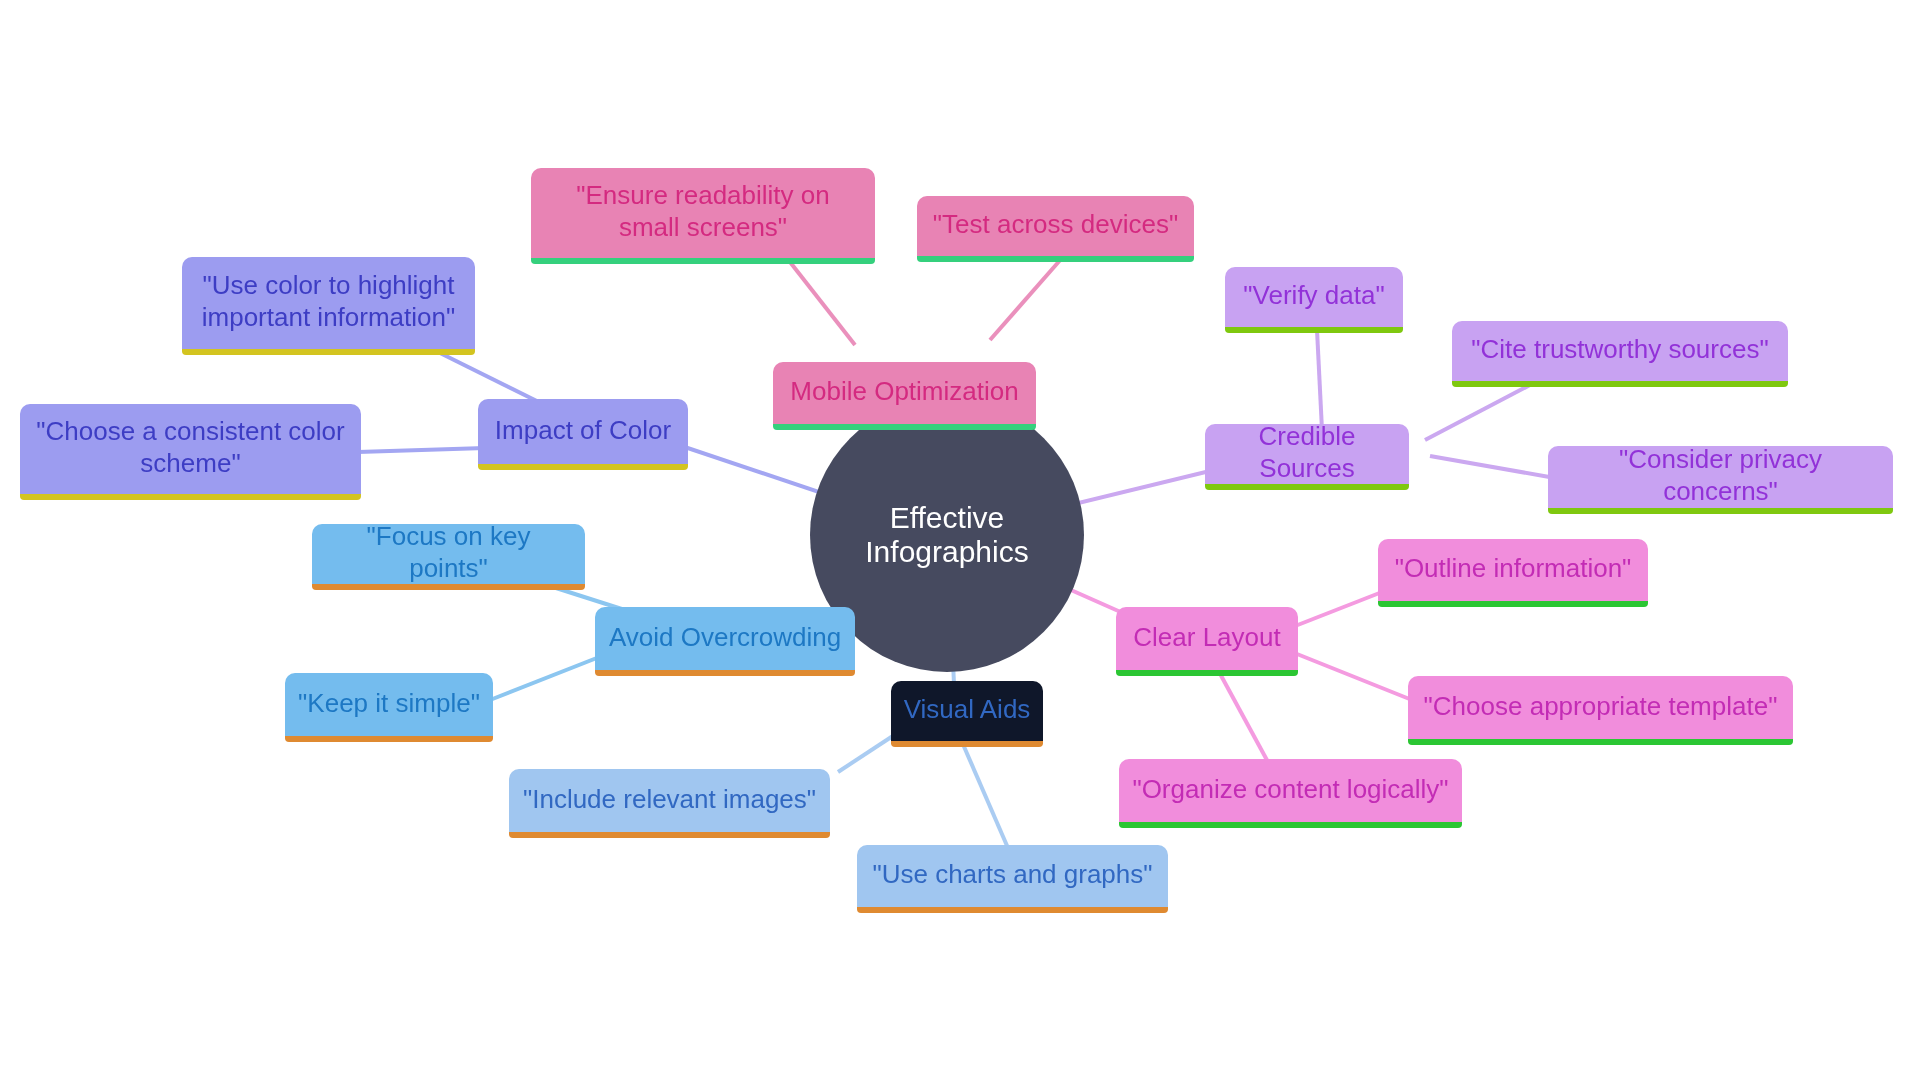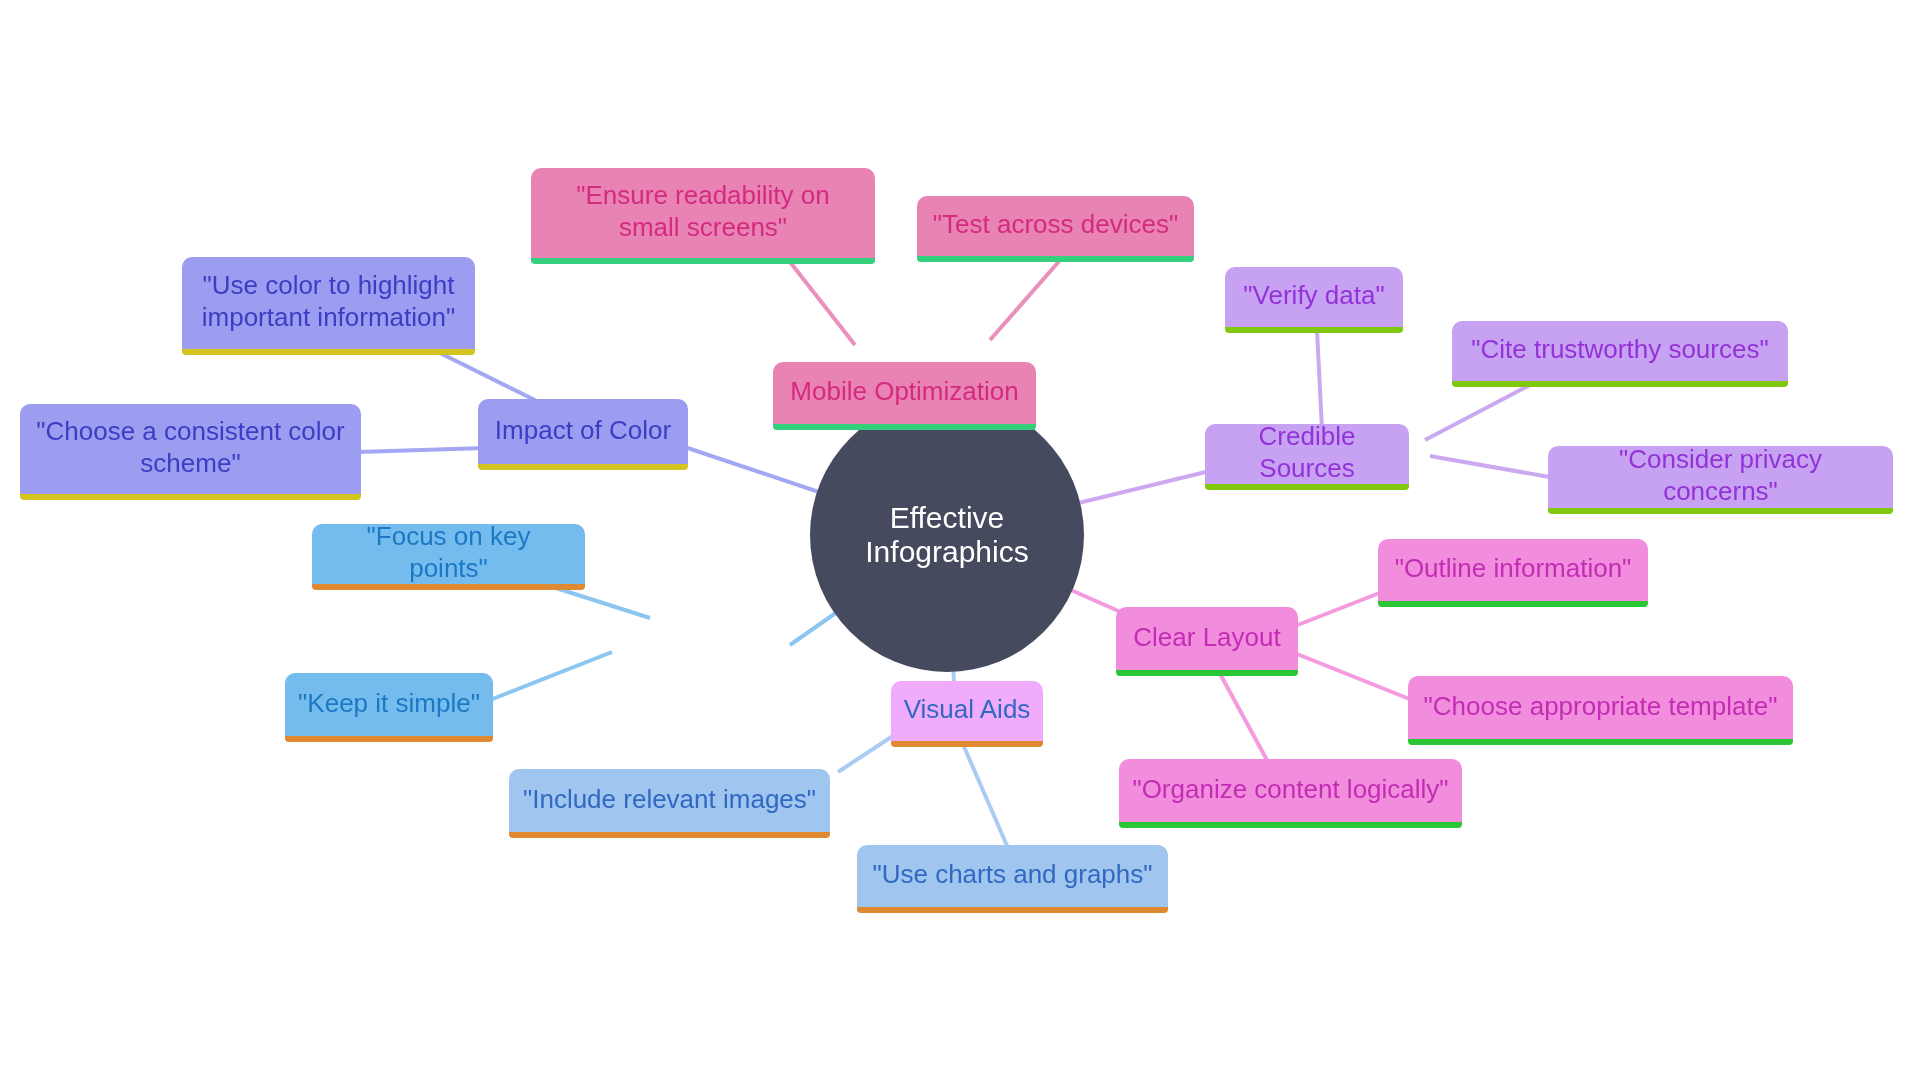--- a/index.html
+++ b/index.html
@@ -126,28 +126,31 @@
   <div class="node" style="left: 478px; top: 399px; width: 210px; height: 71px; background: rgb(156, 156, 240); color: rgb(61, 61, 196); border-bottom-color: rgb(211, 196, 32);">
     <span class="lbl">Impact of Color</span>
   </div>
   <div class="node" style="left: 182px; top: 257px; width: 293px; height: 98px; background: rgb(156, 156, 240); color: rgb(61, 61, 196); border-bottom-color: rgb(211, 196, 32);">
     <span class="lbl">"Use color to highlight important information"</span>
   </div>
   <div class="node" style="left: 20px; top: 404px; width: 341px; height: 96px; background: rgb(156, 156, 240); color: rgb(61, 61, 196); border-bottom-color: rgb(211, 196, 32);">
     <span class="lbl">"Choose a consistent color scheme"</span>
   </div>
 
+  <div class="node" style="left: 595px; top: 607px; width: 260px; height: 69px; background: rgb(116, 188, 238); color: rgb(29, 120, 196); border-bottom-color: rgb(223, 138, 49);">
+    <span class="lbl">Avoid Overcrowding</span>
+  </div>
   <div class="node" style="left: 312px; top: 524px; width: 273px; height: 66px; background: rgb(116, 188, 238); color: rgb(29, 120, 196); border-bottom-color: rgb(223, 138, 49);">
     <span class="lbl">"Focus on key points"</span>
   </div>
   <div class="node" style="left: 285px; top: 673px; width: 208px; height: 69px; background: rgb(116, 188, 238); color: rgb(29, 120, 196); border-bottom-color: rgb(223, 138, 49);">
     <span class="lbl">"Keep it simple"</span>
   </div>
 
-  <div class="node" style="left: 891px; top: 681px; width: 152px; height: 66px; background: #f0abfc; color: rgb(49, 104, 194); border-bottom-color: rgb(223, 138, 49);">
+  <div class="node" style="left: 891px; top: 681px; width: 152px; height: 66px; background: #0f172a; color: rgb(49, 104, 194); border-bottom-color: rgb(223, 138, 49);">
     <span class="lbl">Visual Aids</span>
   </div>
   <div class="node" style="left: 509px; top: 769px; width: 321px; height: 69px; background: rgb(160, 198, 240); color: rgb(49, 104, 194); border-bottom-color: rgb(223, 138, 49);">
     <span class="lbl">"Include relevant images"</span>
   </div>
   <div class="node" style="left: 857px; top: 845px; width: 311px; height: 68px; background: rgb(160, 198, 240); color: rgb(49, 104, 194); border-bottom-color: rgb(223, 138, 49);">
     <span class="lbl">"Use charts and graphs"</span>
   </div>
 
 </div>

